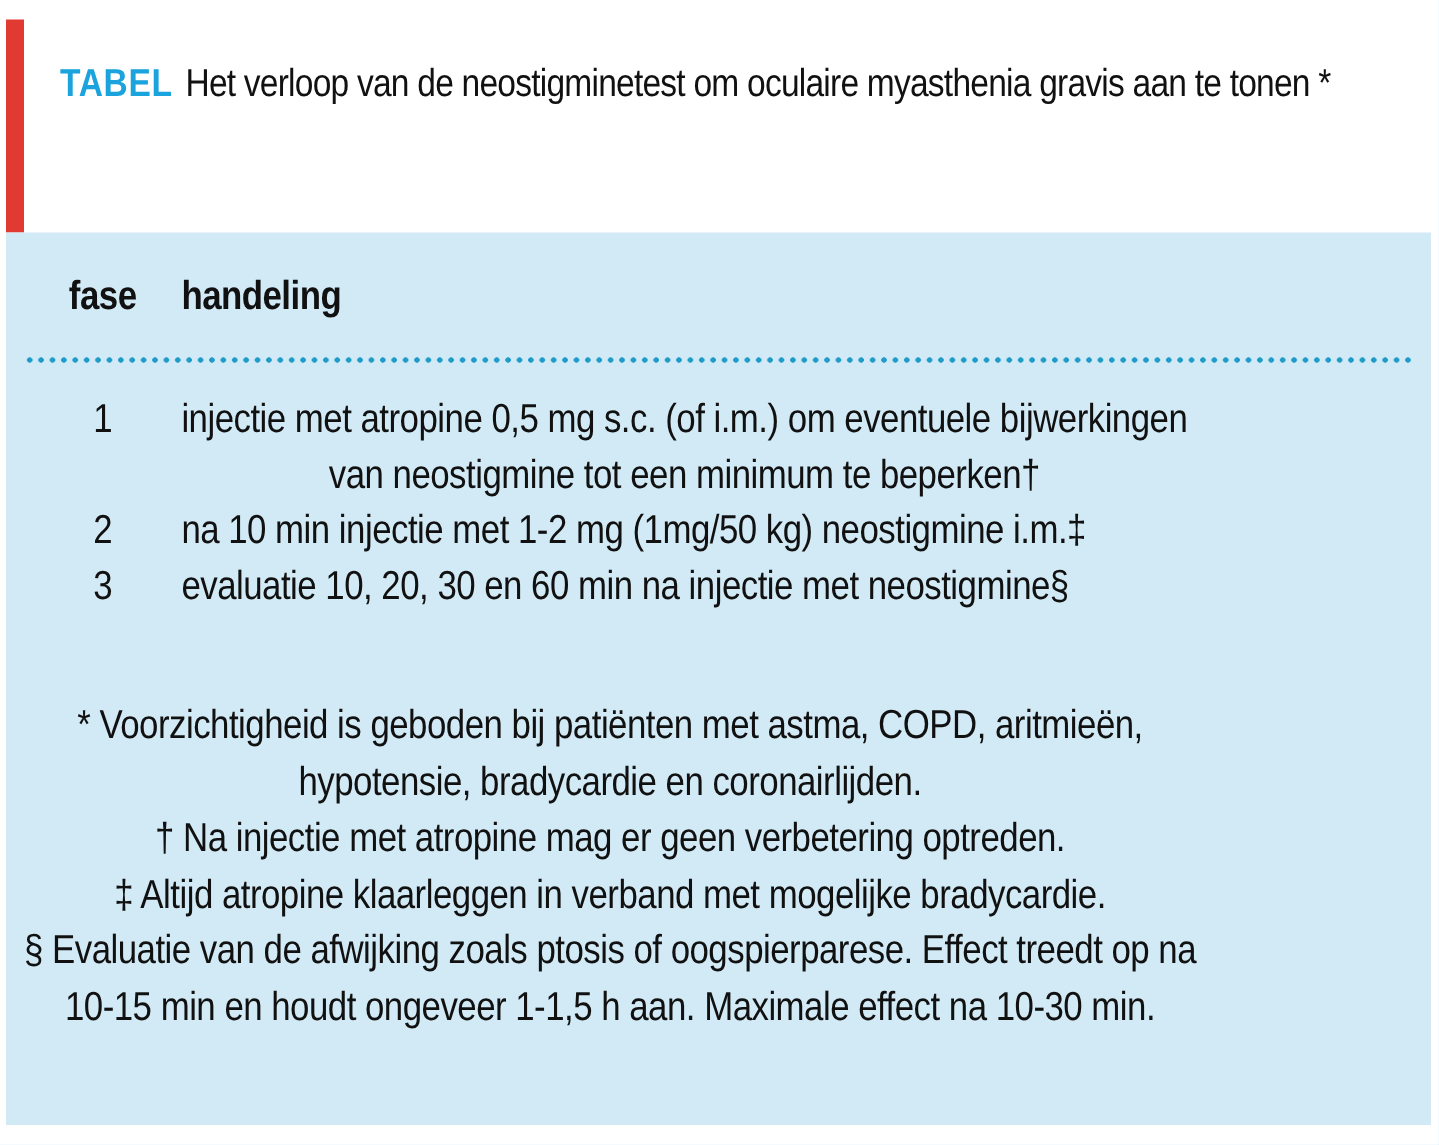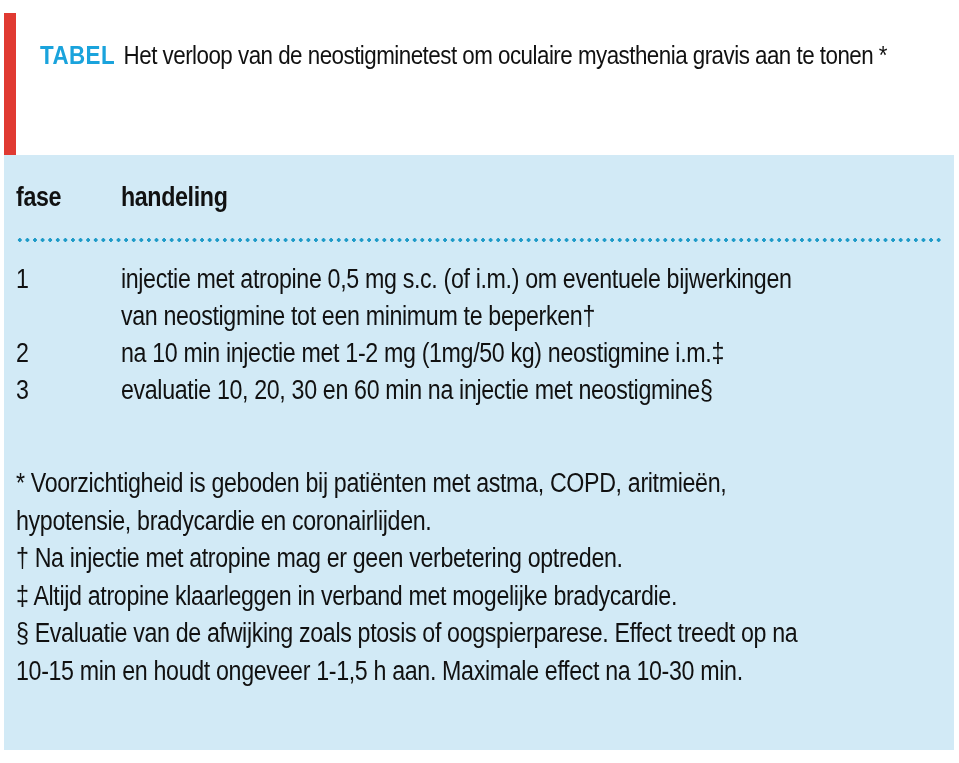--- a/index.html
+++ b/index.html
@@ -41,20 +41,21 @@
       letter-spacing: 0.5px;
       margin-right: 10px;
     }
     .panel {
       position: absolute;
       left: 4px;
       top: 155px;
       width: 950px;
       height: 595px;
       background: #d2eaf6;
+      text-align: center;
     }
     .inner {
       position: absolute;
       left: 12px;
       top: 0;
       width: 1080px;
       transform: scaleX(0.86);
       transform-origin: left top;
       font-size: 27px;
       letter-spacing: -0.4px;

